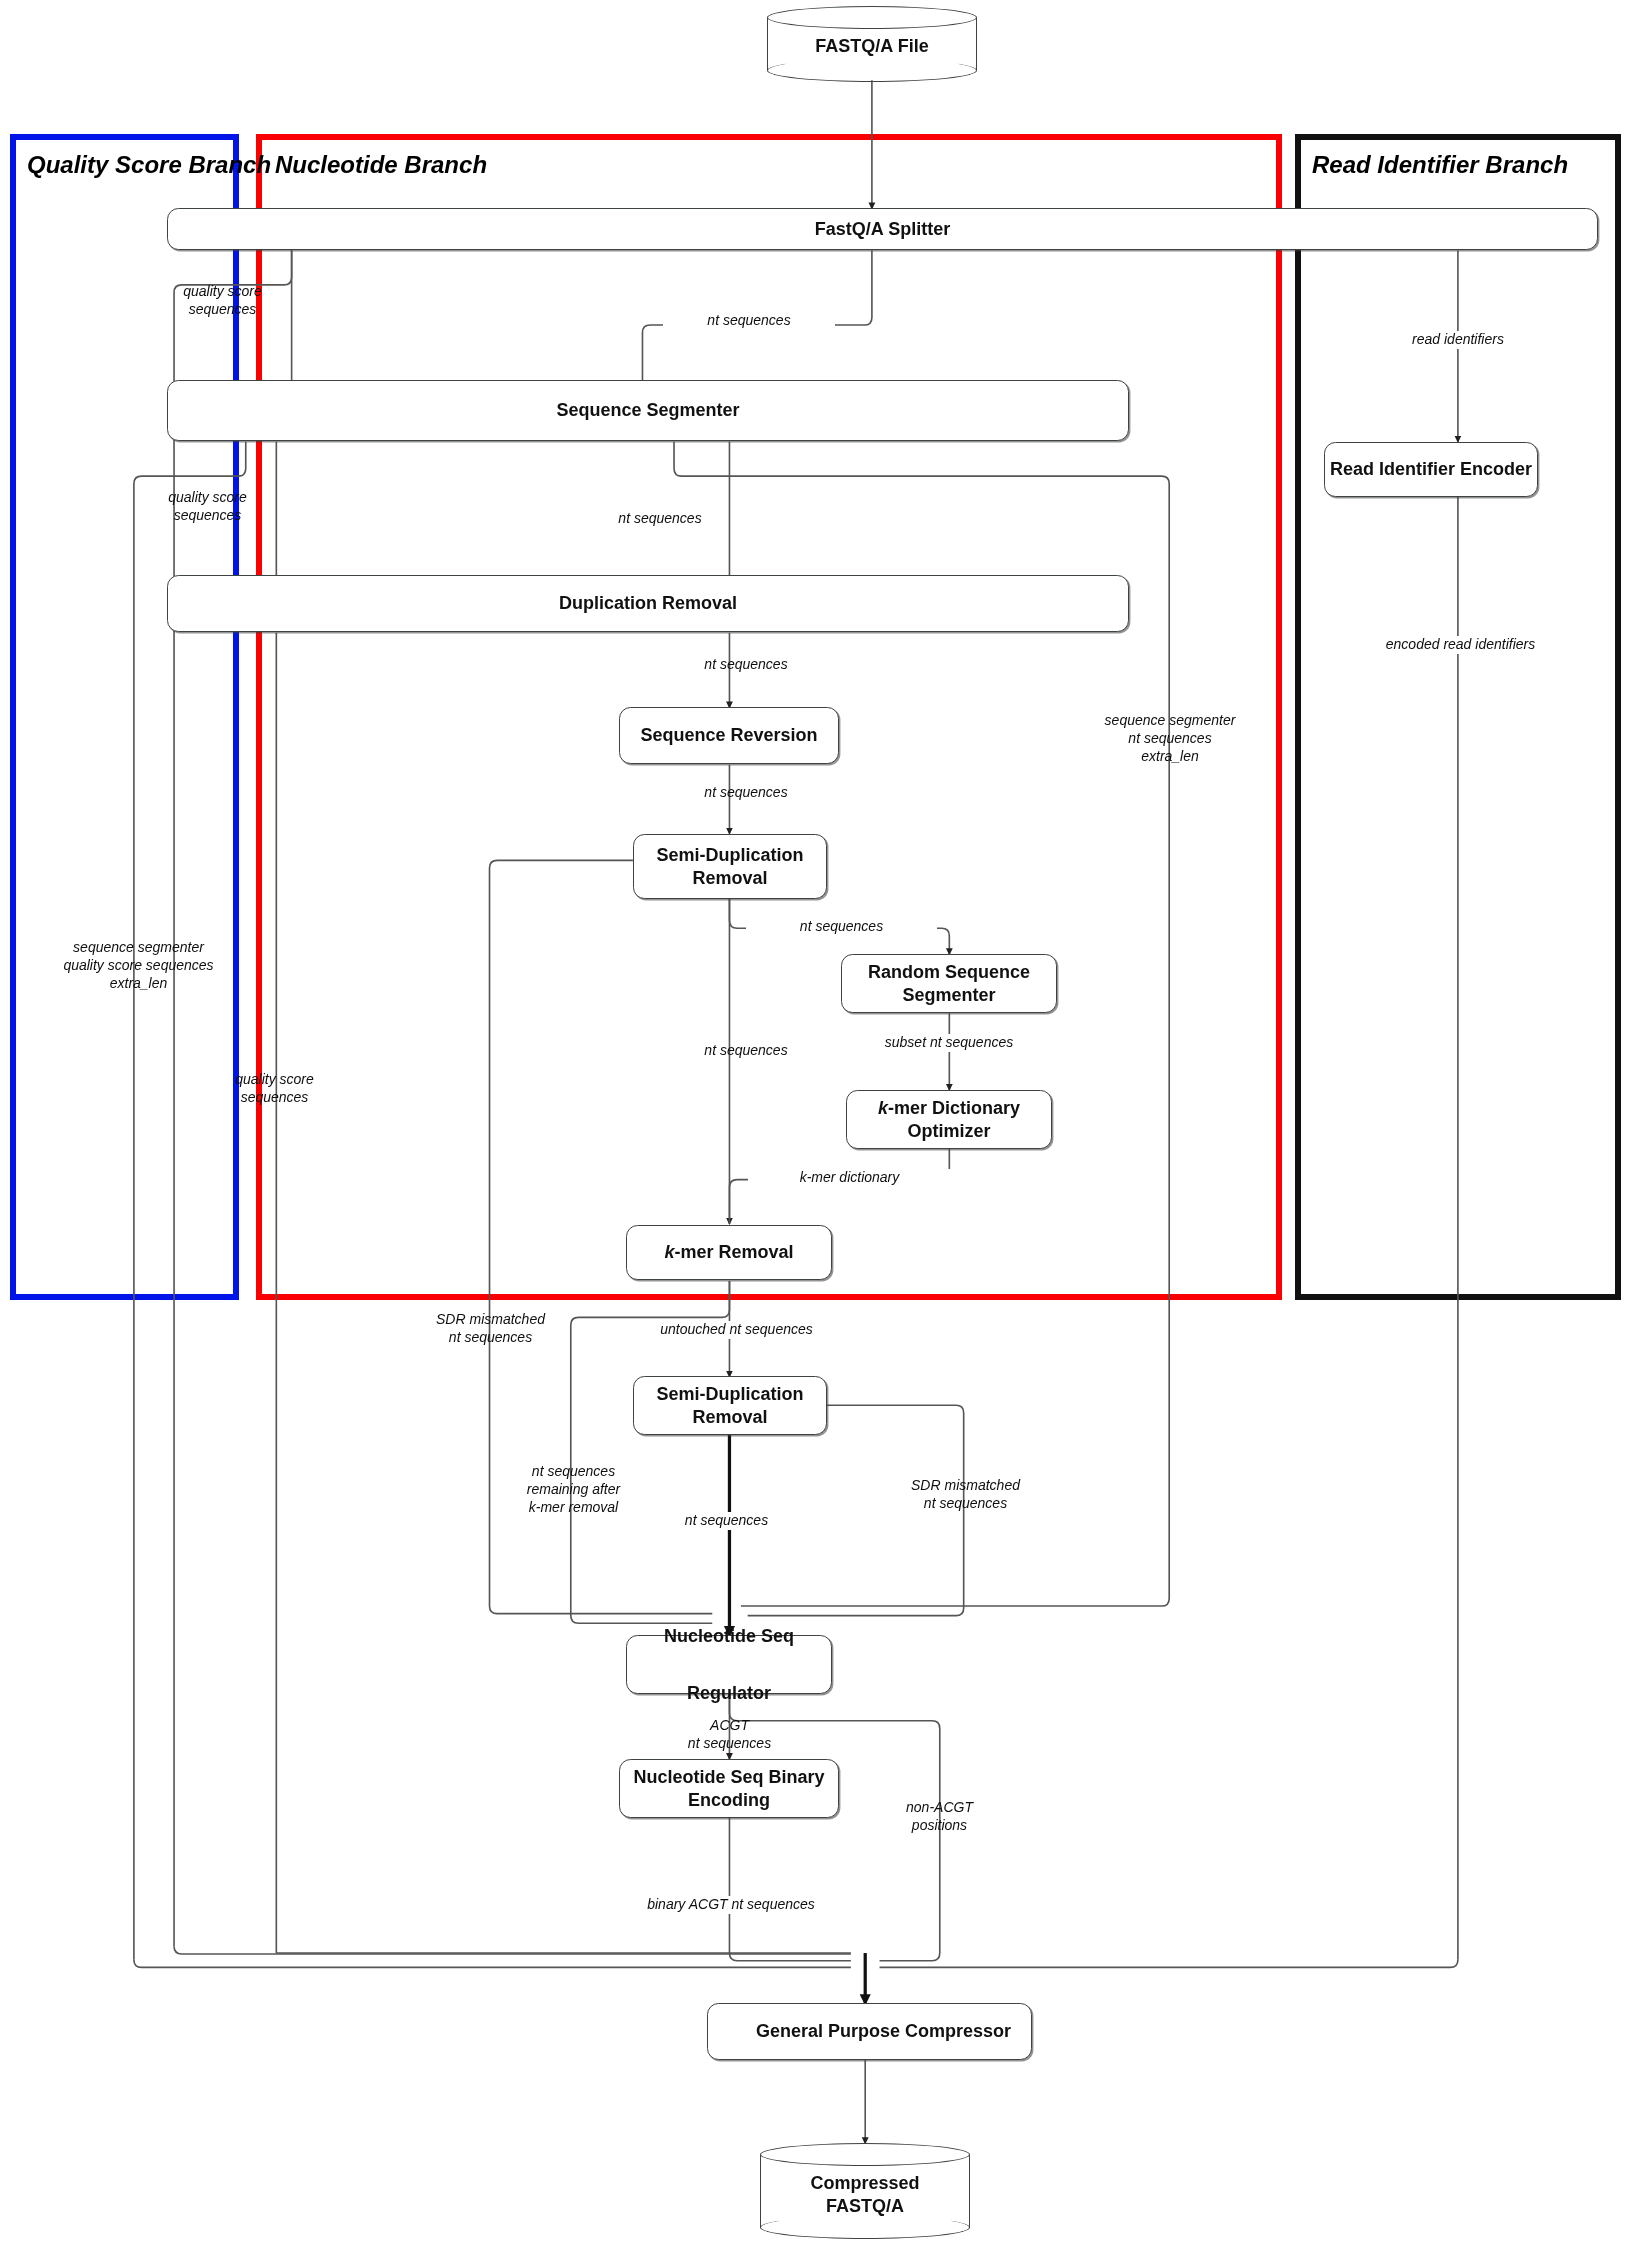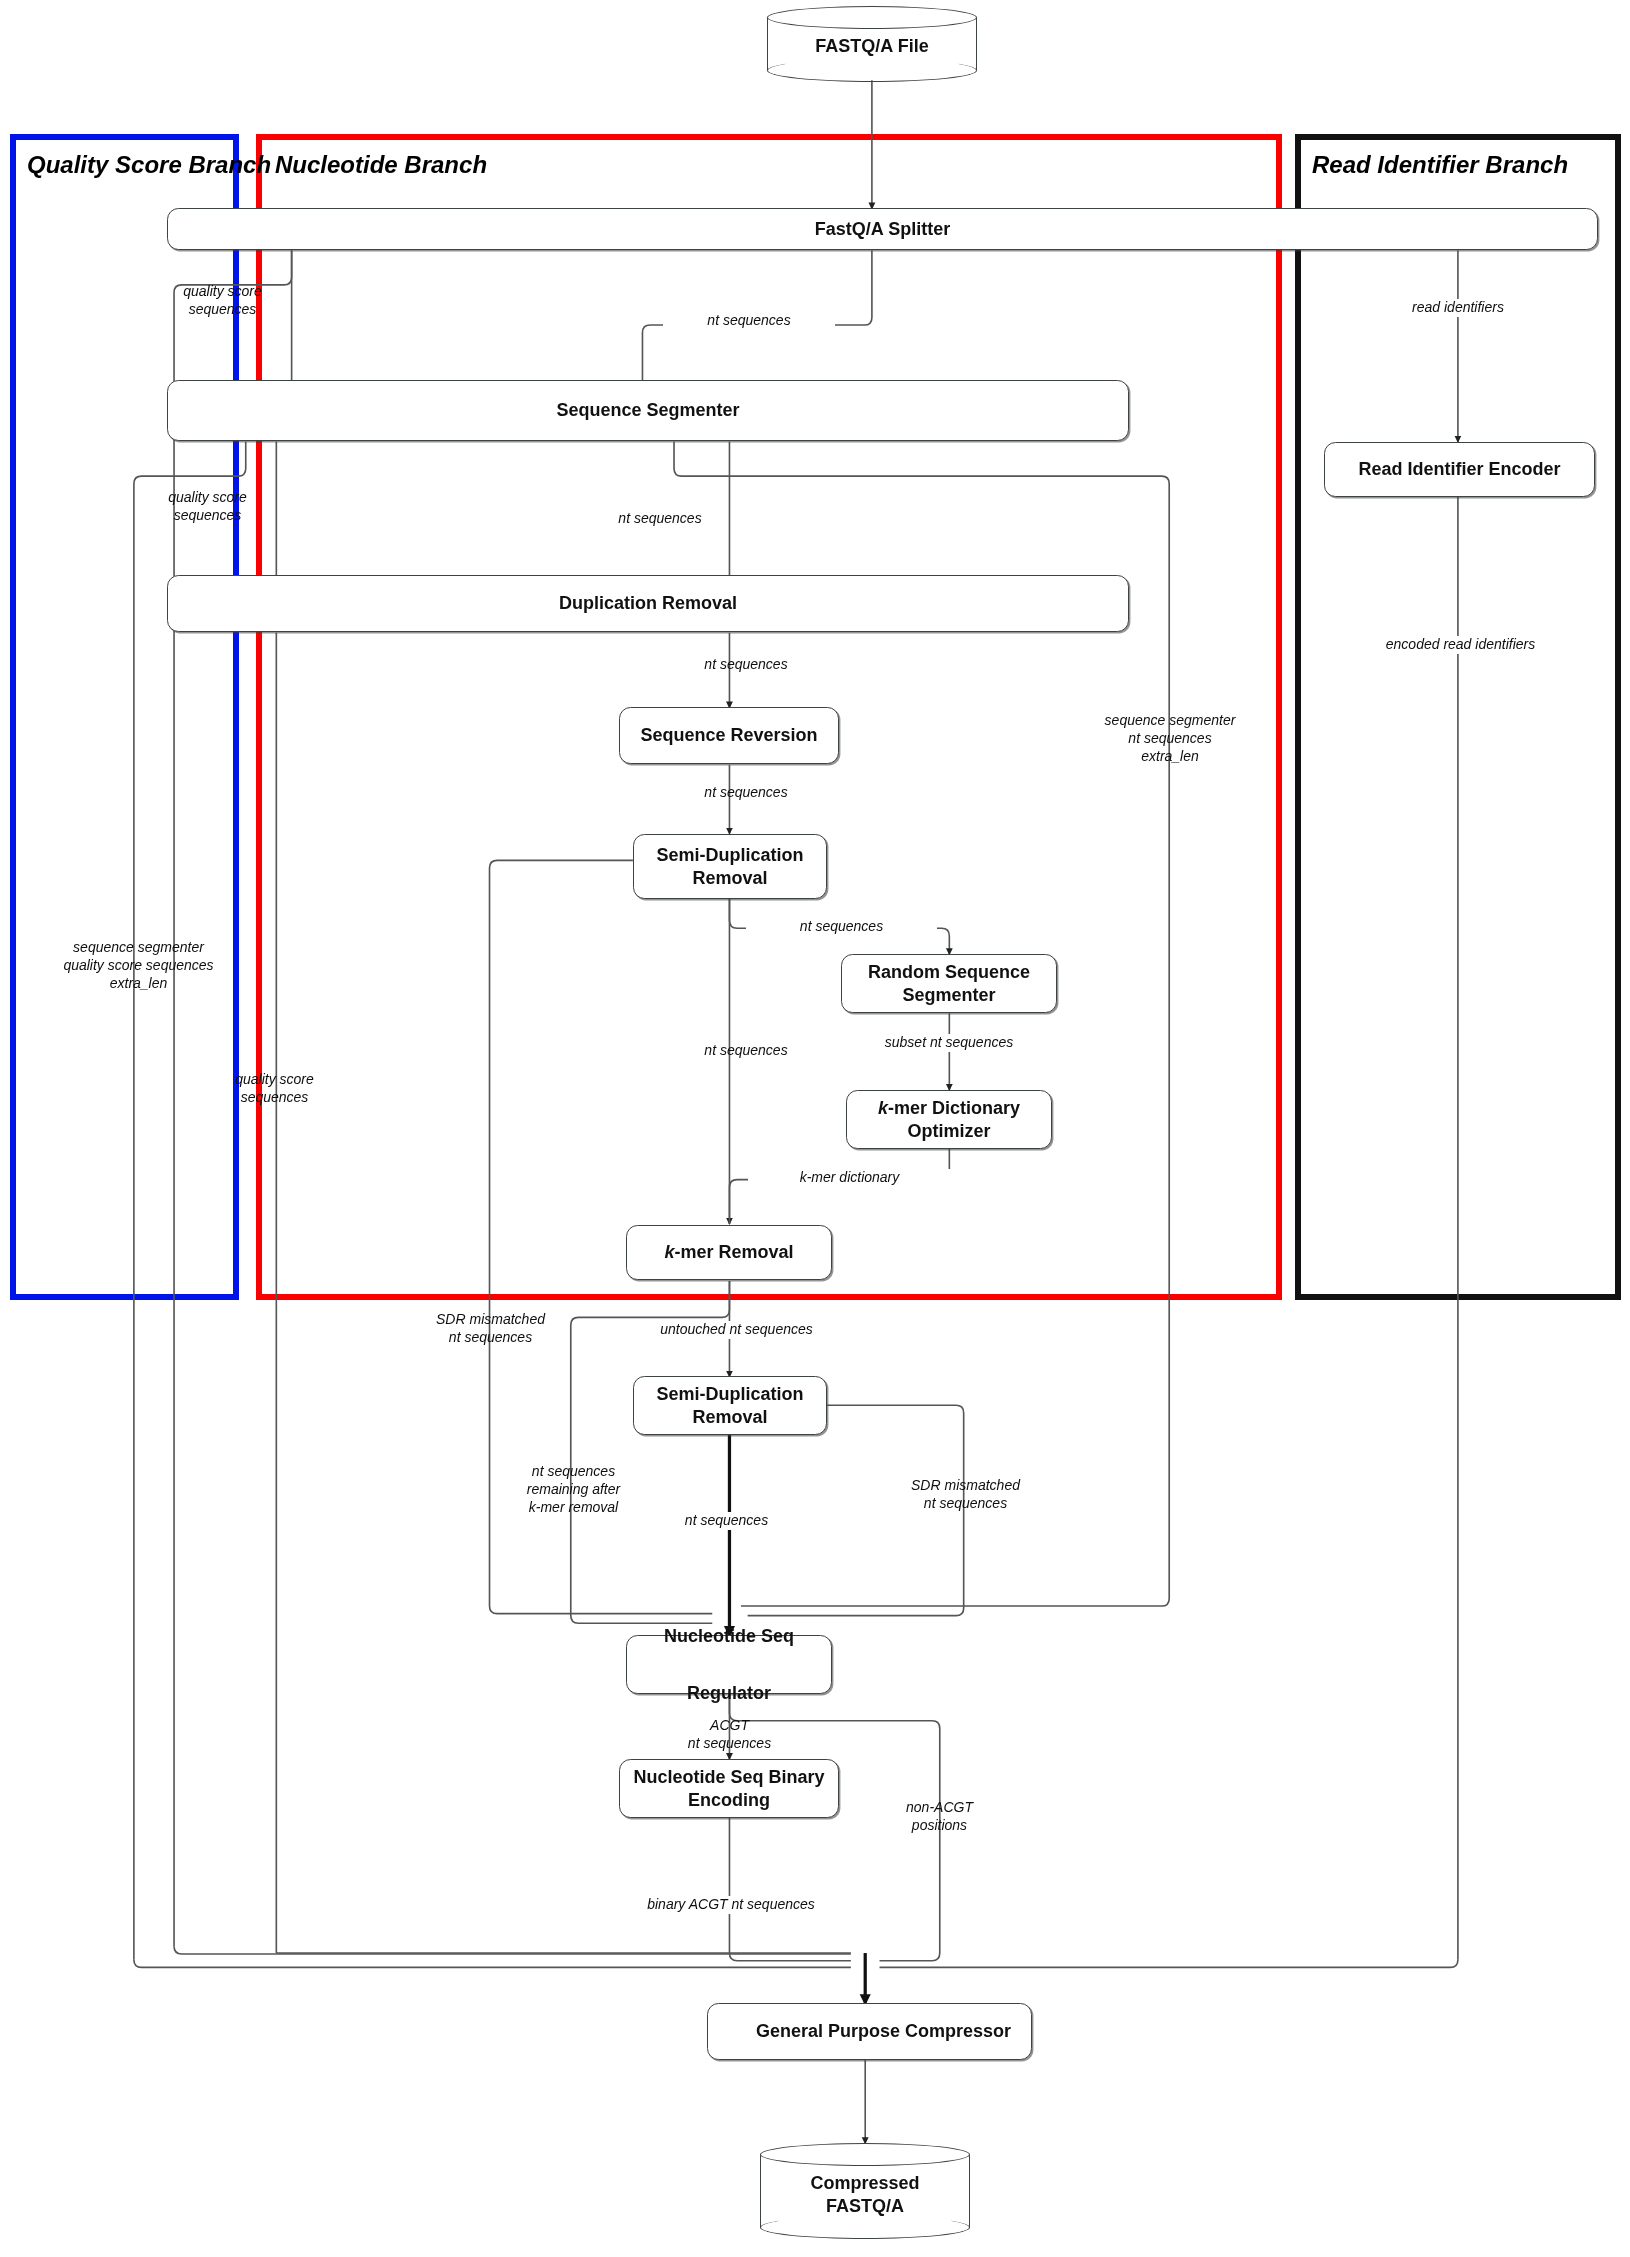--- a/index.html
+++ b/index.html
@@ -122,21 +122,21 @@
   </div>
 
   <div class="node" style="left:167px;top:380px;width:962px;height:61px;">
     <span>Sequence Segmenter</span>
   </div>
 
   <div class="node" style="left:167px;top:575px;width:962px;height:57px;">
     <span>Duplication Removal</span>
   </div>
 
-  <div class="node" style="left:1324px;top:442px;width:271px;height:55px;">
+  <div class="node" style="left:1324px;top:442px;width:214px;height:55px;">
     <span>Read Identifier Encoder</span>
   </div>
 
   <div class="node" style="left:619px;top:707px;width:220px;height:57px;">
     <span>Sequence Reversion</span>
   </div>
 
   <div class="node" style="left:633px;top:834px;width:194px;height:65px;flex-direction:column;">
     <span>Semi-Duplication</span>
     <span>Removal</span>
@@ -187,21 +187,21 @@
       <span>Compressed</span>
       <span style="display:block;">FASTQ/A</span>
     </div>
   </div>
 
   <div class="elabel" style="left:151px;top:283px;width:143px;">quality score
 sequences</div>
 
   <div class="elabel" style="left:663px;top:312px;width:172px;background:#fff;">nt sequences</div>
 
-  <div class="elabel" style="left:1372px;top:299px;width:172px;background:#fff;">read identifiers</div>
+  <div class="elabel" style="left:1372px;top:331px;width:172px;background:#fff;">read identifiers</div>
 
   <div class="elabel" style="left:136px;top:489px;width:143px;">quality score
 sequences</div>
 
   <div class="elabel" style="left:574px;top:510px;width:172px;">nt sequences</div>
 
   <div class="elabel" style="left:1064px;top:712px;width:212px;">sequence segmenter
 nt sequences
 extra_len</div>
 

